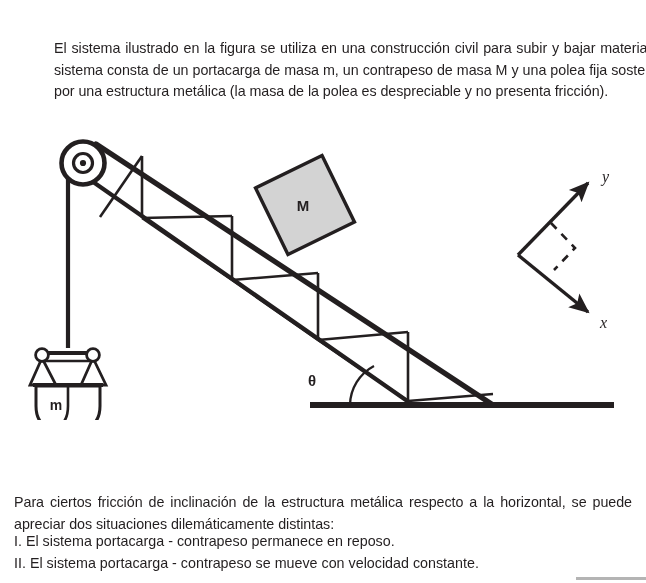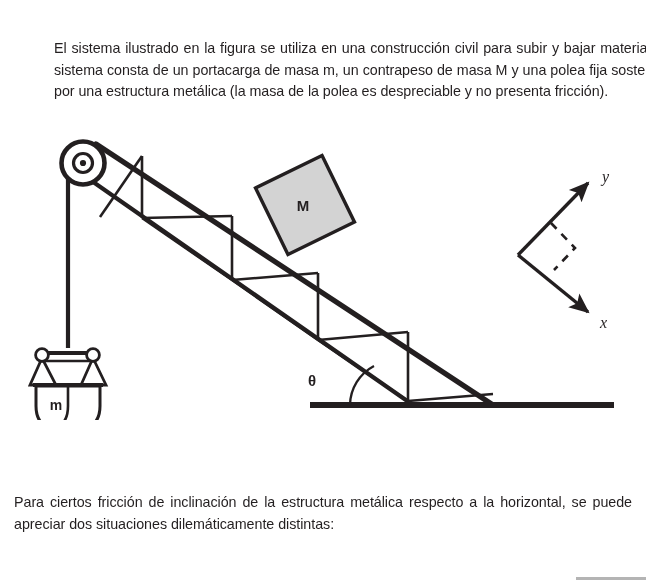--- a/index.html
+++ b/index.html
@@ -155,16 +155,20 @@
         <path d="M 551 103 L 575 128 L 554 150" fill="none" stroke="#231f20" stroke-width="2.6" stroke-dasharray="8 7"></path>
         <text class="fig-label" x="602" y="62" font-family="Liberation Serif, serif" font-size="16" font-style="italic" fill="#231f20">y</text>
         <text class="fig-label" x="600" y="208" font-family="Liberation Serif, serif" font-size="16" font-style="italic" fill="#231f20">x</text>
       </g>
 
     </svg>
   </div>
 
   <p class="para" id="setup-paragraph">Para ciertos fricción de inclinación de la estructura metálica respecto a la horizontal, se puede apreciar dos situaciones dilemáticamente distintas:</p>
 
+  <div id="case-list">
+    <div class="case-item">I. El sistema portacarga - contrapeso permanece en reposo.</div>
+    <div class="case-item">II. El sistema portacarga - contrapeso se mueve con velocidad constante.</div>
+  </div>
 
   <div id="bottom-artifact"></div>
 
 </div>
 
 </body></html>

